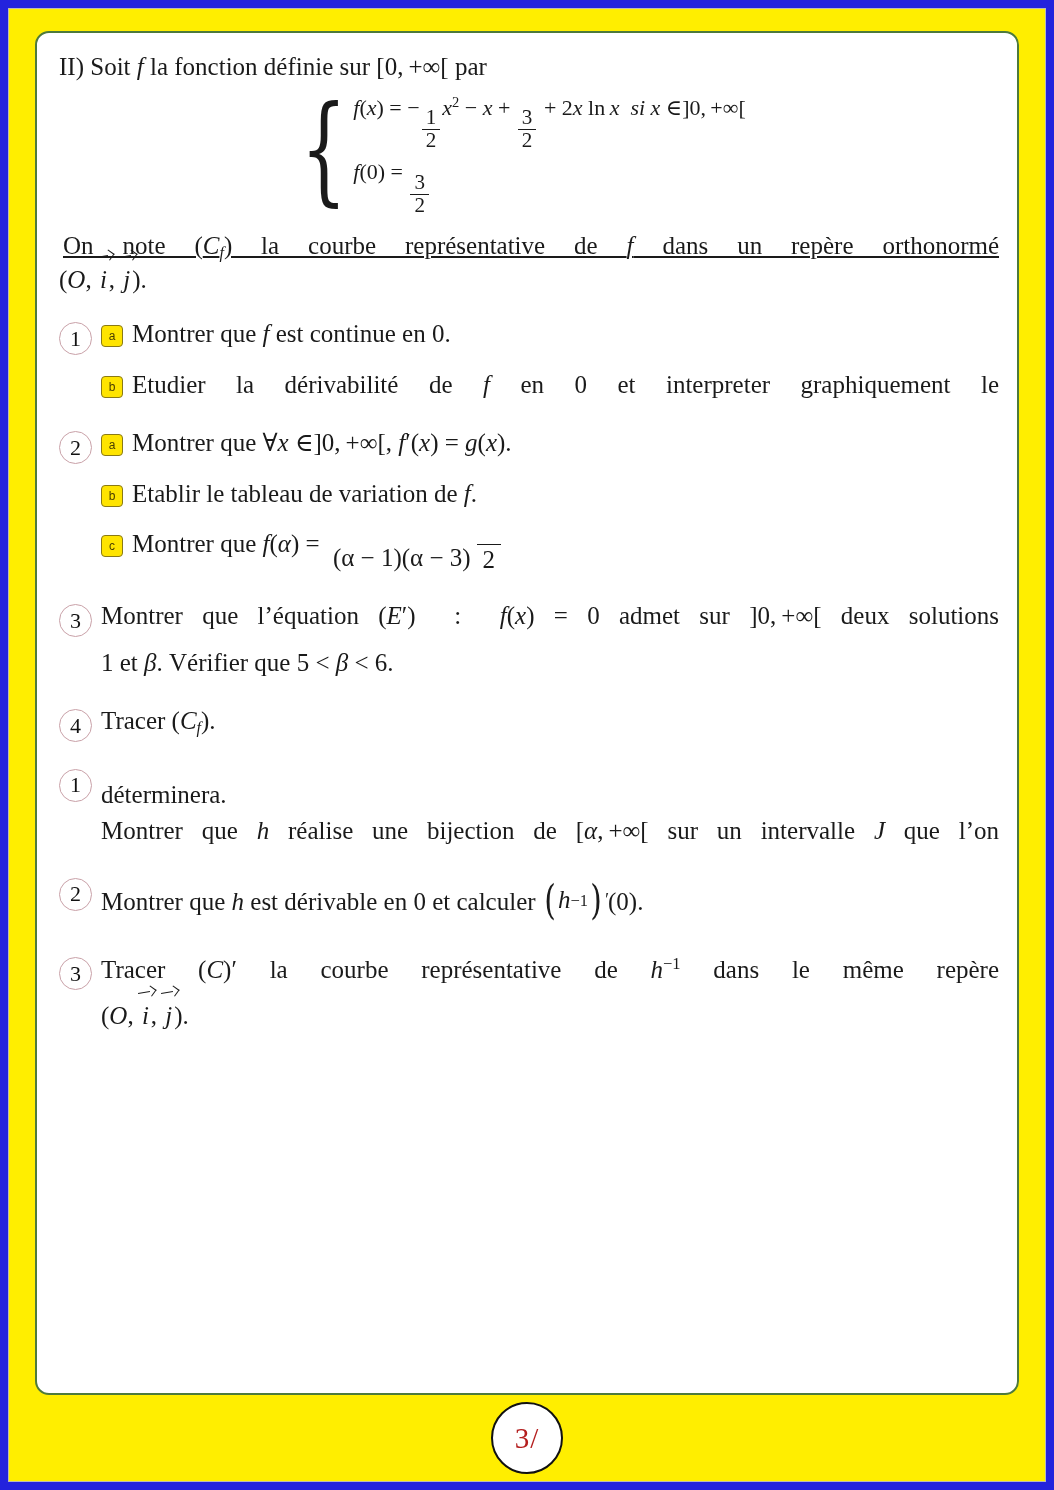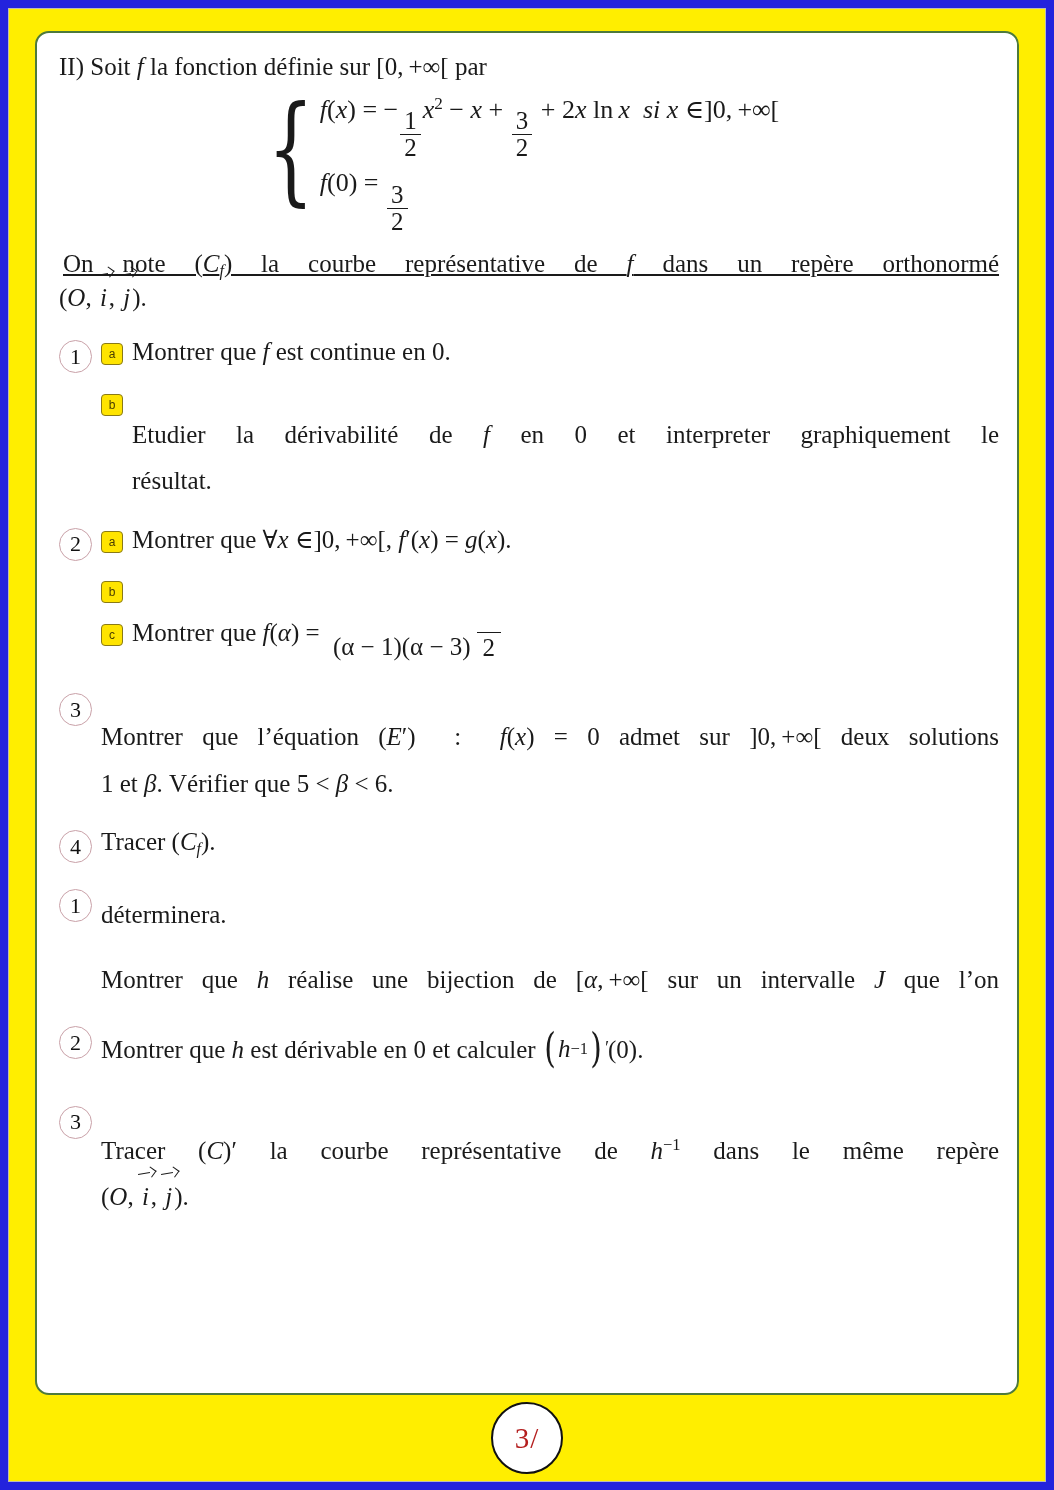--- a/index.html
+++ b/index.html
@@ -42,21 +42,20 @@
 
   
   .line {
     font-size: 25px;
     line-height: 1.30;
     margin: 0 0 4px 0;
   }
   .just {
     text-align: justify;
     text-align-last: justify;
-    margin-top: 32px;
   }
   .nojust { text-align: left; }
   i.v, .mi {
     font-family: "Liberation Serif", "DejaVu Serif", serif;
     font-style: italic;
   }
   .up { font-style: normal; }
 
   
   .intro { margin: 14px 0 0 4px; text-decoration: underline; }
@@ -80,21 +79,21 @@
     transform: scaleX(0.62);
     transform-origin: right center;
     margin-right: -4px;
     margin-top: -4px;
   }
   .syslines {
     display: flex;
     flex-direction: column;
     justify-content: center;
     gap: 8px;
-    font-size: 26px;
+    font-size: 22px;
     padding-left: 10px;
   }
   .sysline { white-space: nowrap; }
 
   
   .frac {
     display: inline-flex;
     flex-direction: column;
     align-items: center;
     vertical-align: -0.48em;
@@ -292,37 +291,39 @@
             <div class="subtext line nojust">
               Montrer que <i class="v">f</i> est continue en 0.
             </div>
           </div>
           <div class="sub gap">
             <div class="badge">b</div>
             <div class="subtext">
               <div class="line just">
                 Etudier la dérivabilité de <i class="v">f</i> en 0 et interpreter graphiquement le
               </div>
-              <div class="line nojust gap">résultat.</div>
             </div>
           </div>
         </div>
       </div>
 
       <div class="q">
         <div class="num-circle">2</div>
         <div class="qbody">
           <div class="sub">
             <div class="badge">a</div>
             <div class="subtext line nojust">
               Montrer que ∀<i class="v">x</i> ∈]0, +∞[, <i class="v">f</i>′(<i class="v">x</i>) = <i class="v">g</i>(<i class="v">x</i>).
             </div>
           </div>
           <div class="sub gap">
             <div class="badge">b</div>
+            <div class="subtext line nojust">
+              Etablir le tableau de variation de <i class="v">f</i>.
+            </div>
           </div>
           <div class="sub gap">
             <div class="badge">c</div>
             <div class="subtext line nojust">
               Montrer que <i class="v">f</i>(<i class="v">α</i>) =
               <span class="dispfrac">
                 <span class="num">(α − 1)(α − 3)</span>
                 <span class="den">2</span>
               </span>
             </div>

